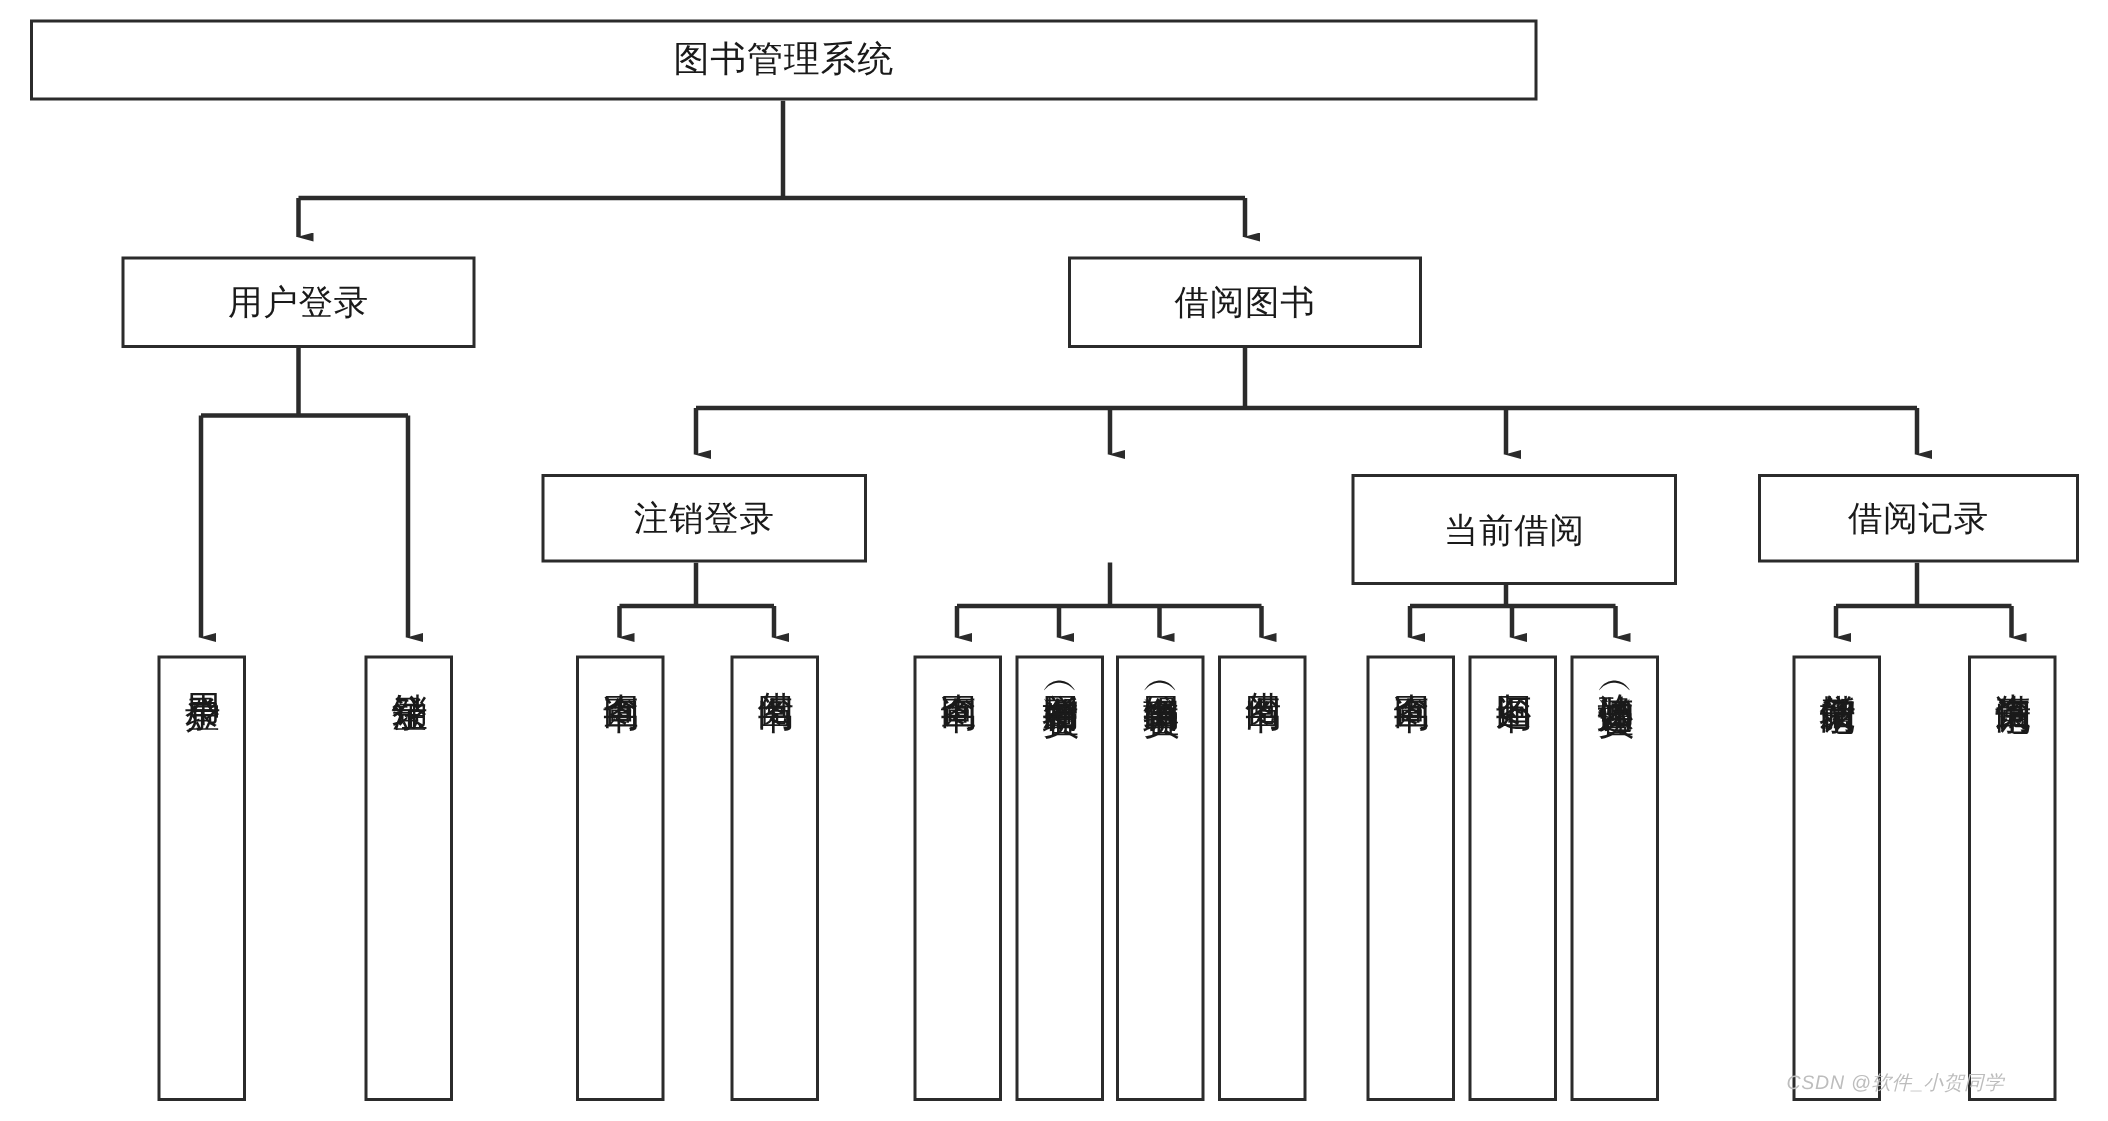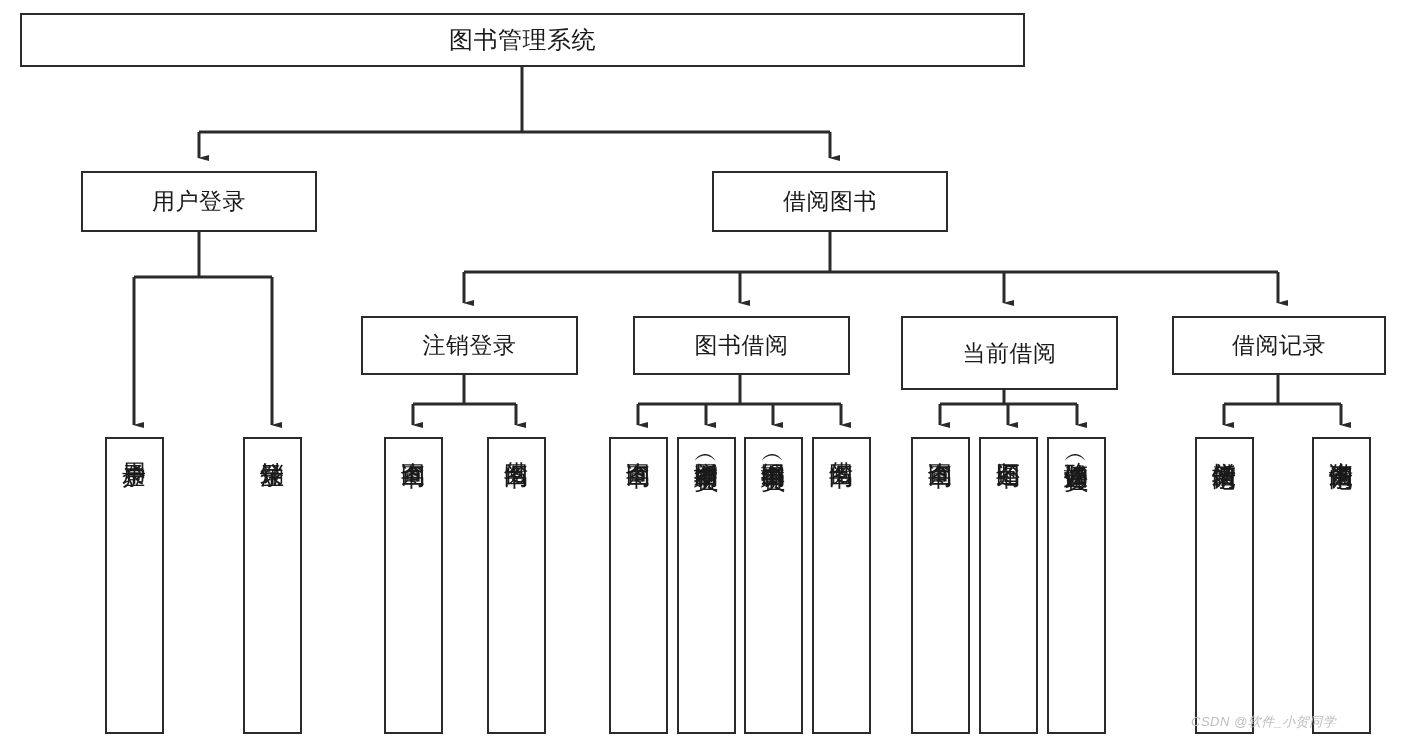--- a/index.html
+++ b/index.html
@@ -136,23 +136,20 @@
   <div class="node horiz" style="left:81px; top:171px; width:236px; height:61px;">
     <span class="node-label">用户登录</span>
   </div>
   <div class="node horiz" style="left:712px; top:171px; width:236px; height:61px;">
     <span class="node-label">借阅图书</span>
   </div>
 
   <div class="node horiz" style="left:361px; top:316px; width:217px; height:59px;">
     <span class="node-label">注销登录</span>
   </div>
-  <div class="node horiz" style="left:633px; top:316px; width:217px; height:59px;">
-    <span class="node-label">图书借阅</span>
-  </div>
   <div class="node horiz" style="left:901px; top:316px; width:217px; height:74px;">
     <span class="node-label">当前借阅</span>
   </div>
   <div class="node horiz" style="left:1172px; top:316px; width:214px; height:59px;">
     <span class="node-label">借阅记录</span>
   </div>
 
   <div class="node vert" style="left:105px; top:437px; width:59px; height:297px;">
     <span class="node-label">用户登录</span>
   </div>

